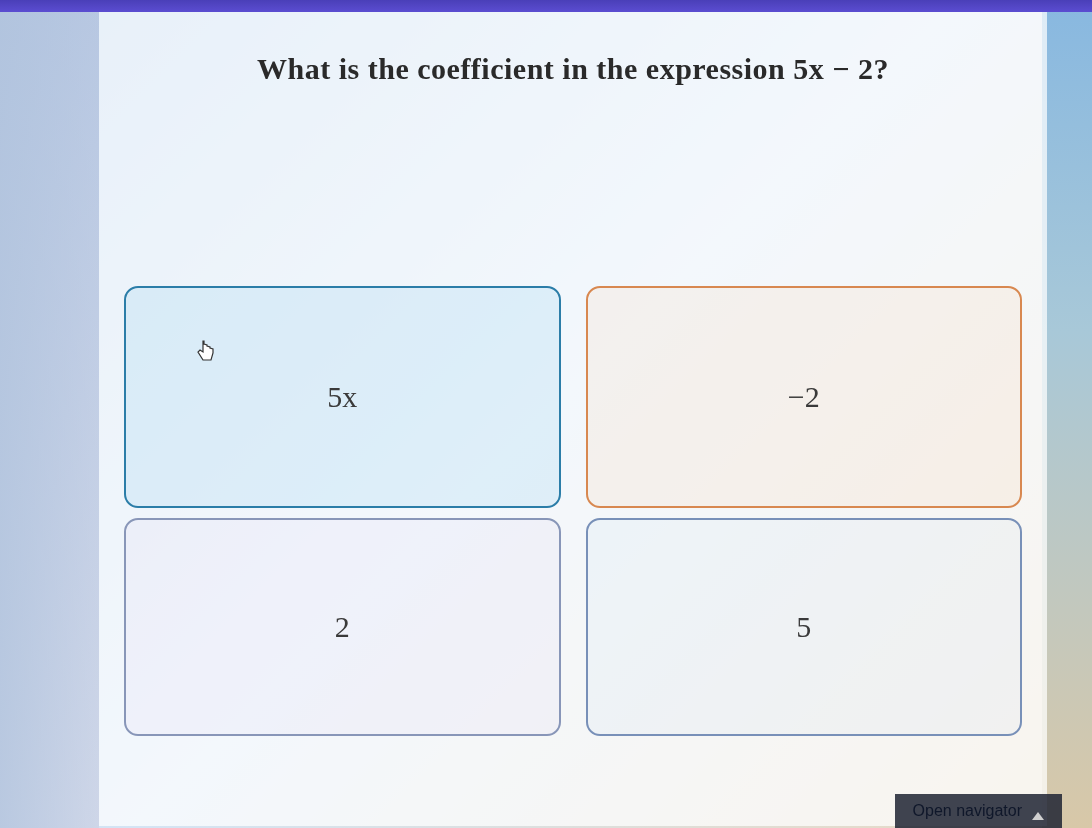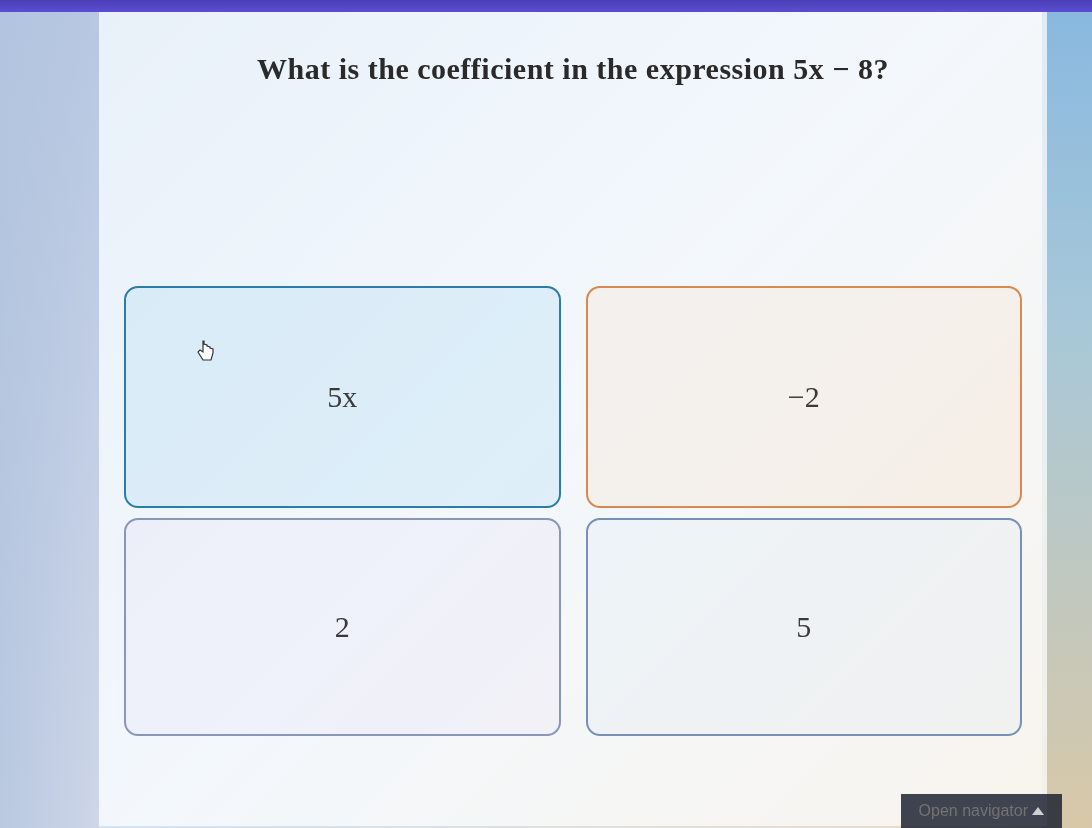--- a/index.html
+++ b/index.html
@@ -110,27 +110,27 @@
       width: 50px;
       background: linear-gradient(180deg, #88b8e0 0%, #a8c8d8 40%, #d8c8a8 100%);
       z-index: -1;
     }
     
     .bottom-nav {
       position: absolute;
       bottom: 0;
       right: 30px;
       background: rgba(30, 35, 50, 0.85);
-      color: #737373;
+      color: #0f172a;
       padding: 8px 18px;
       font-family: Arial, sans-serif;
       font-size: 16px;
       display: flex;
-      align-items: center;
-      gap: 4px;
+      align-items: flex-end;
+      gap: 10px;
       z-index: 20;
     }
     
     .nav-triangle {
       width: 0;
       height: 0;
       border-left: 6px solid transparent;
       border-right: 6px solid transparent;
       border-bottom: 8px solid #d0d0d0;
     }
@@ -145,21 +145,21 @@
     }
   </style>
 </head>
 <body>
 
 <div class="top-bar"></div>
 <div class="left-shadow"></div>
 <div class="right-bg"></div>
 
 <div class="quiz-card">
-  <div class="question">What is the coefficient in the expression 5x − 8?</div>
+  <div class="question">What is the coefficient in the expression 5x − 2?</div>
 
   <div class="answers-grid">
     <div class="answer-option opt-a">
       <div class="cursor-pointer">
         <svg viewBox="0 0 22 26" width="22" height="26">
           <path d="M 9 2 L 9 13 L 6 11 L 4 13 L 9 21 L 17 21 L 19 14 L 19 10 L 16 9 L 16 8 L 13 7 L 13 6 L 10 5 L 10 2 Z" fill="#ffffff" stroke="#333333" stroke-width="1.2"></path>
         </svg>
       </div>
       <span>5x</span>
     </div>

